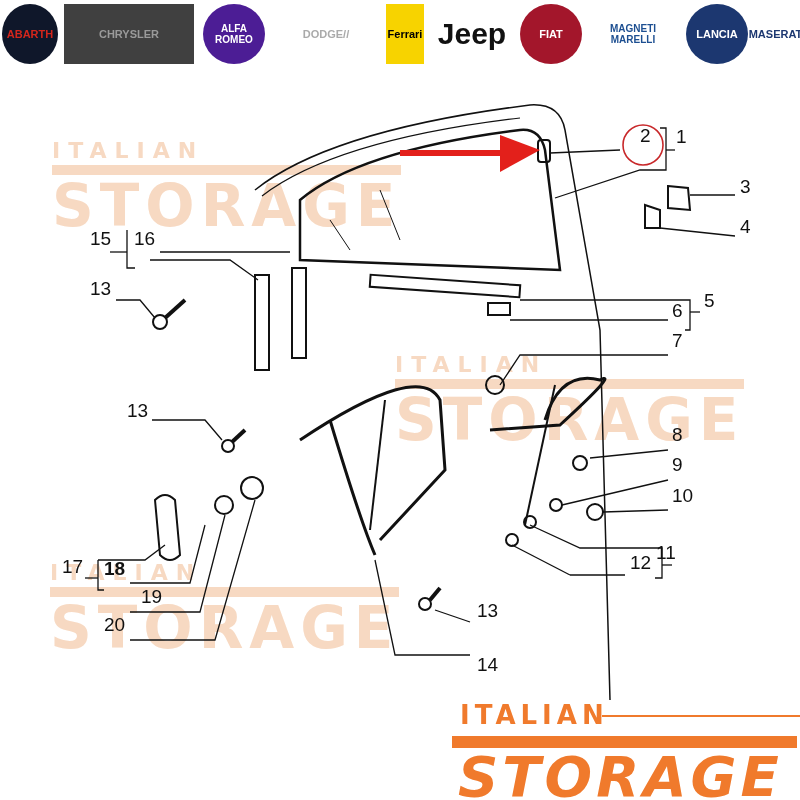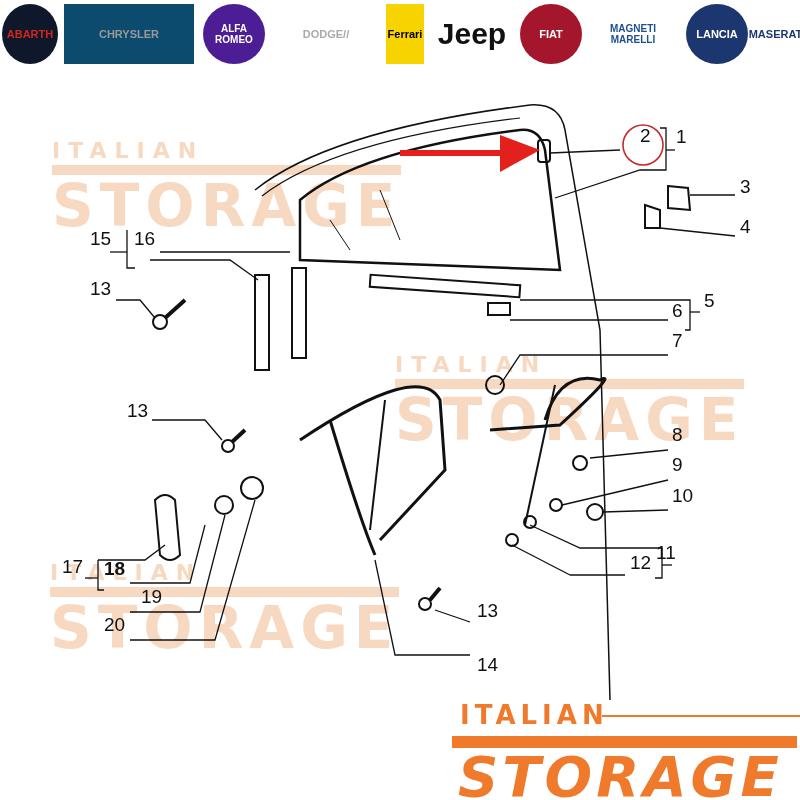--- a/index.html
+++ b/index.html
@@ -16,21 +16,21 @@
   .brand .it{position:absolute;left:8px;top:0;font-size:26px;font-weight:bold;color:#f07a2c;letter-spacing:5px;font-family:"DejaVu Sans",sans-serif;}
   .brand .line{position:absolute;left:150px;top:15px;width:198px;height:2px;background:#f07a2c;}
   .brand .bar{position:absolute;left:0;top:36px;width:345px;height:12px;background:#f07a2c;}
   .brand .st{position:absolute;left:6px;top:44px;font-size:56px;font-weight:bold;color:#f07a2c;letter-spacing:4px;font-family:"DejaVu Sans",sans-serif;font-style:italic;}
 </style>
 </head>
 <body>
 
 <div class="logos" id="logos">
     <div class="logo" style="left: 2px; width: 56px; color: rgb(212, 38, 28); background: #0f172a; border-radius: 50%; font-size: 11px; text-align: center;">ABARTH</div>
-    <div class="logo" style="left: 64px; width: 130px; color: rgb(154, 154, 154); background: #0c4a6e; font-size: 11px; text-align: center;">CHRYSLER</div>
+    <div class="logo" style="left: 64px; width: 130px; color: rgb(154, 154, 154); background: #404040; font-size: 11px; text-align: center;">CHRYSLER</div>
     <div class="logo" style="left: 203px; width: 62px; color: rgb(255, 255, 255); background: #4c1d95; border-radius: 50%; font-size: 10px; text-align: center;">ALFA ROMEO</div>
     <div class="logo" style="left: 272px; width: 108px; color: rgb(170, 170, 170); background: rgb(255, 255, 255); font-size: 11px; text-align: center;">DODGE//</div>
     <div class="logo" style="left: 386px; width: 38px; color: rgb(0, 0, 0); background: rgb(247, 211, 0); font-size: 11px; text-align: right;">Ferrari</div>
     <div class="logo" style="left: 430px; width: 84px; color: rgb(17, 17, 17); background: rgb(255, 255, 255); font-size: 30px; text-align: center;">Jeep</div>
     <div class="logo" style="left: 520px; width: 62px; color: rgb(255, 255, 255); background: rgb(163, 22, 43); border-radius: 50%; font-size: 11px; text-align: center;">FIAT</div>
     <div class="logo" style="left: 588px; width: 90px; color: rgb(29, 79, 145); background: rgb(255, 255, 255); font-size: 10px; text-align: center;">MAGNETI MARELLI</div>
     <div class="logo" style="left: 686px; width: 62px; color: rgb(255, 255, 255); background: rgb(28, 55, 112); border-radius: 50%; font-size: 11px; text-align: center;">LANCIA</div>
     <div class="logo" style="left: 756px; width: 42px; color: rgb(28, 55, 112); background: rgb(255, 255, 255); border-radius: 50%; font-size: 11px; text-align: center;">MASERATI</div>
   </div>
 

